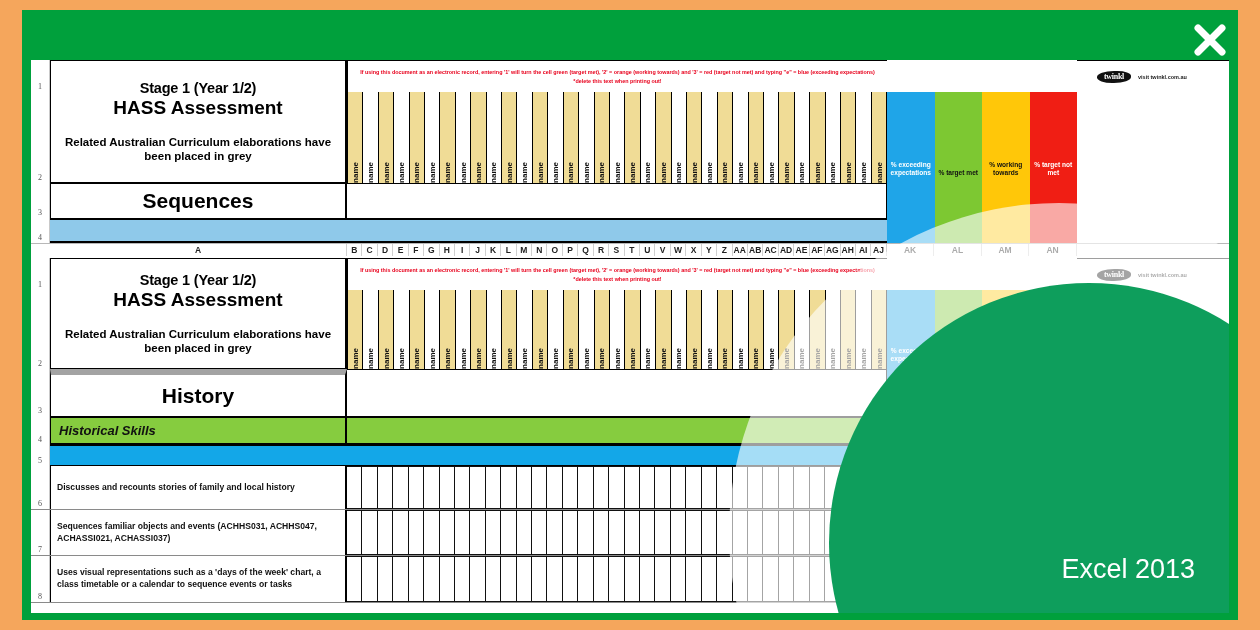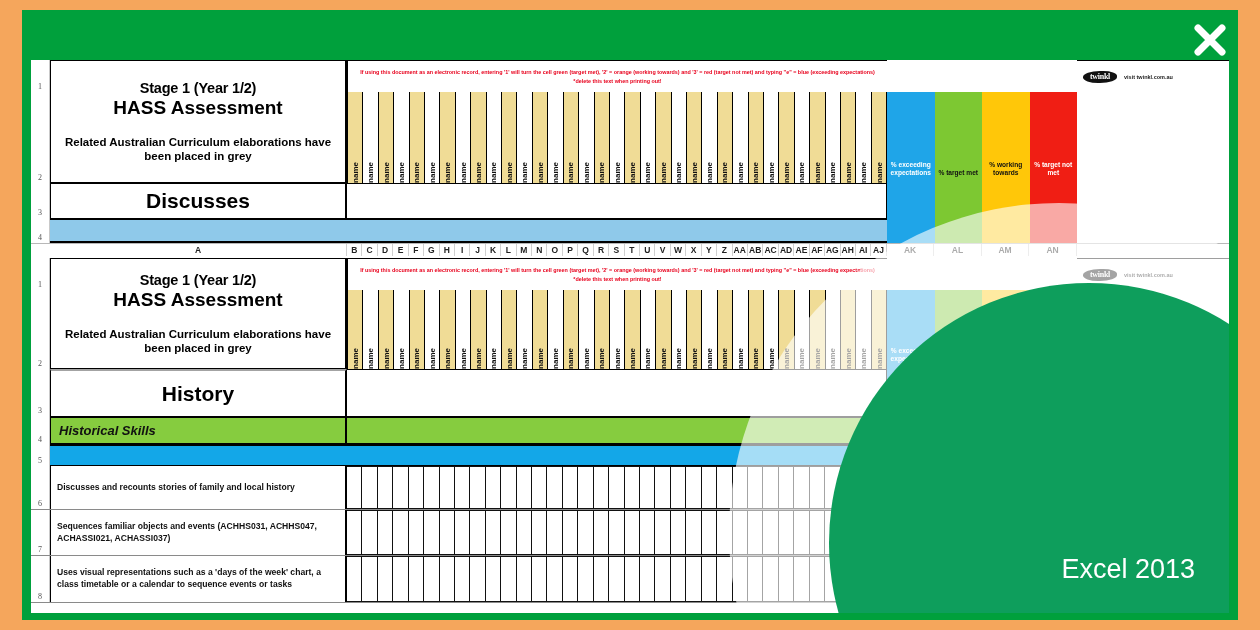--- a/index.html
+++ b/index.html
@@ -120,20 +120,21 @@
     padding-left: 6px;
     border-top: 1px solid #000;
   }
   .logo-blob {
     background:#111; color:#fff;
     font-size: 8px; font-weight:bold;
     border-radius: 50% 40% 50% 45%;
     padding: 1px 7px 2px 7px;
     letter-spacing: -0.3px;
     font-family:"Liberation Serif", serif;
+    margin-left:14px;
   }
   .logo-url { font-size: 5.5px; font-weight:bold; color:#222; margin-left:7px; }
 
   .bigtitle-row {
     border-left:1px solid #000; border-right:2px solid #000;
     width:297px; min-width:297px;
     display:flex; align-items:center; justify-content:center;
   }
   .bigtitle-row .txt { font-size: 21px; font-weight:bold; }
 
@@ -360,21 +361,21 @@
             <div class="legendcol red">
               <span>% target not met</span>
             </div>
           </div>
         <div class="tailcell"></div>
       </div>
 
       <div class="row" style="height:35px;">
         <div class="gutter">3</div>
         <div class="bigtitle-row" style="border-top:1px solid #000;">
-          <span class="txt">Discusses</span>
+          <span class="txt">Sequences</span>
         </div>
         <div style="flex:1;border-top:1px solid #000;border-right:1px solid #000;"></div>
         <div class="legendcols" id="legendbody1">
             <div class="legendcol blue"></div>
             <div class="legendcol green"></div>
             <div class="legendcol yellow"></div>
             <div class="legendcol red"></div>
           </div>
         <div class="tailcell"></div>
       </div>
@@ -578,21 +579,21 @@
             </div>
             <div class="legendcol red">
               <span>% target not met</span>
             </div>
           </div>
         <div class="tailcell"></div>
       </div>
 
       <div class="row" style="height:47px;">
         <div class="gutter">3</div>
-        <div class="bigtitle-row" style="border-top:2px solid #a3a3a3;text-align:center;">
+        <div class="bigtitle-row" style="border-top:6px solid #a3a3a3;text-align:center;">
           <span class="txt">History</span>
         </div>
         <div style="flex:1;border-top:1px solid #000;border-right:1px solid #000;"></div>
         <div class="legendcols" id="legendbody2">
             <div class="legendcol blue"></div>
             <div class="legendcol green"></div>
             <div class="legendcol yellow"></div>
             <div class="legendcol red"></div>
           </div>
         <div class="tailcell"></div>

